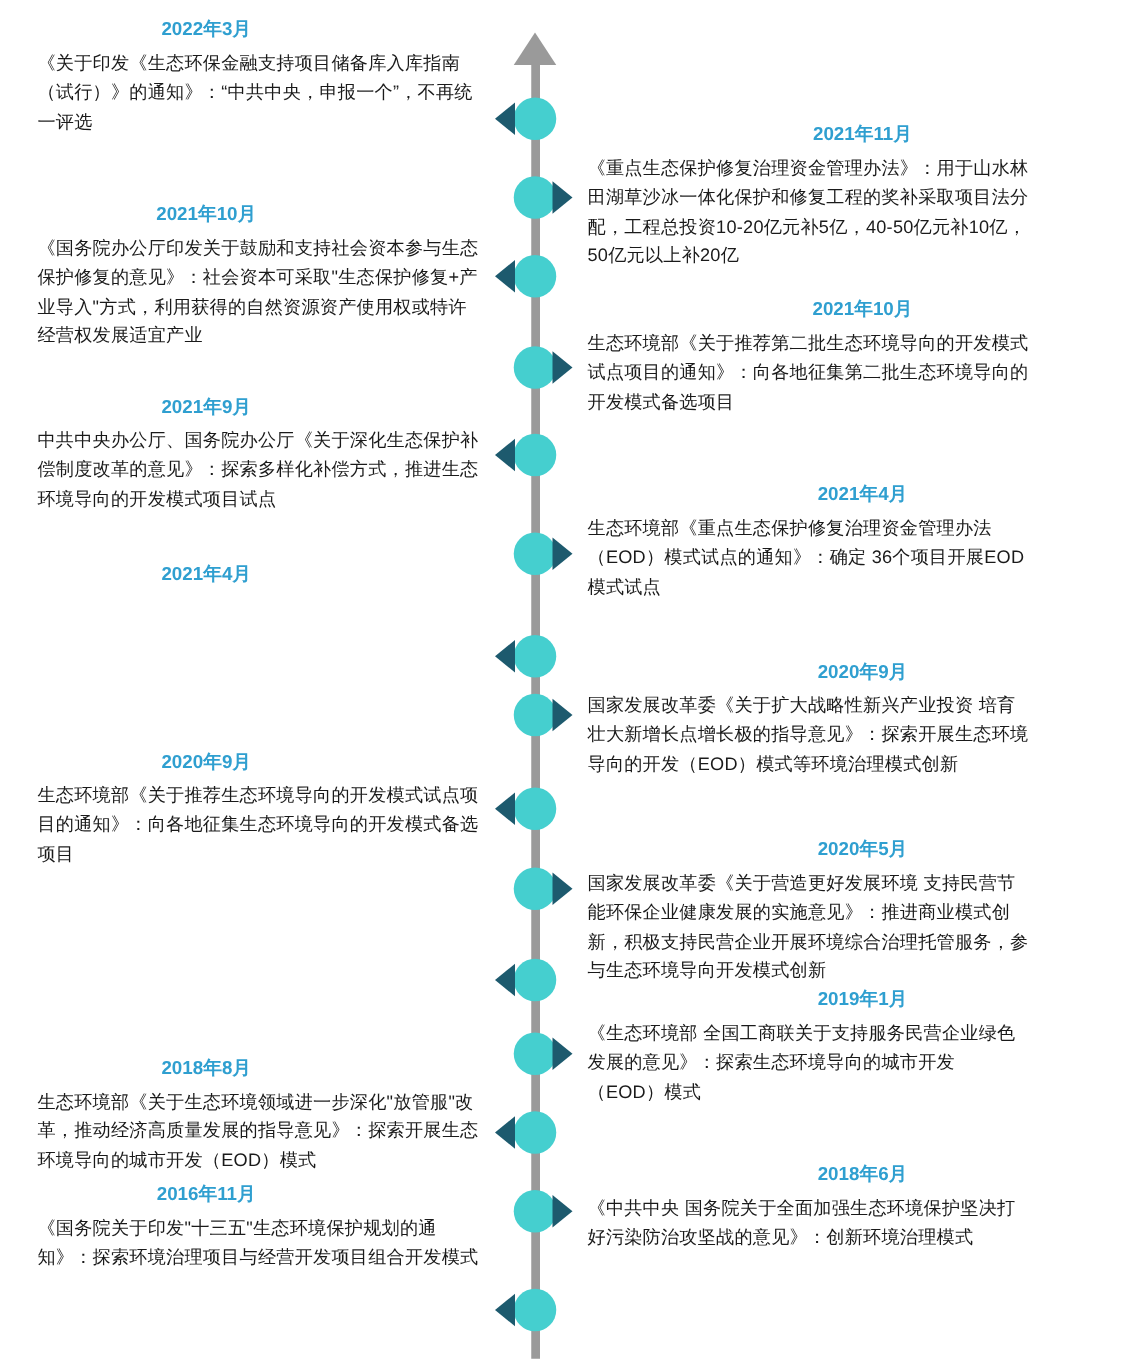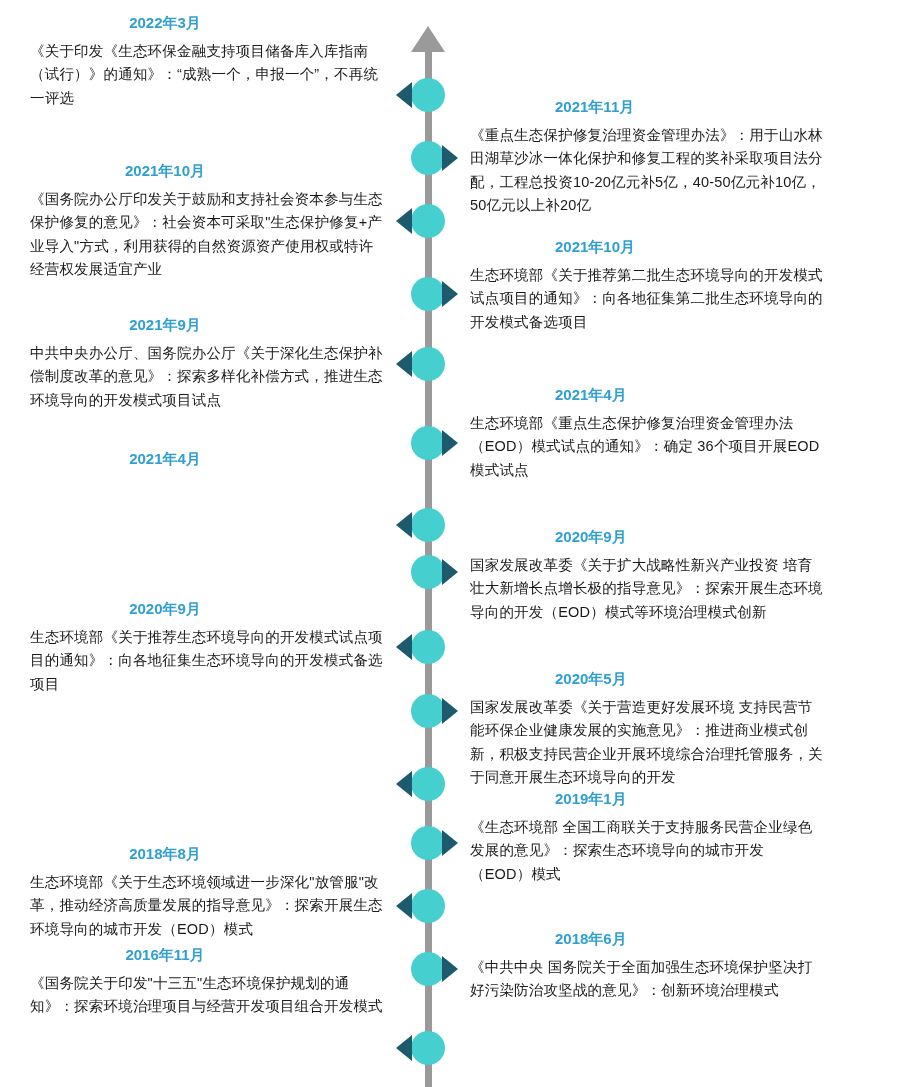--- a/index.html
+++ b/index.html
@@ -84,21 +84,21 @@
     font-size: 15px;
     font-weight: bold;
     margin-bottom: 7px;
     font-family: "Liberation Sans", sans-serif;
   }
   .entry.left .entry-date {
     text-align: center;
     padding-right: 85px;
   }
   .entry.right .entry-date {
-    text-align: left;
+    text-align: center;
     padding-left: 85px;
   }
   .entry-text {
     color: #1a1a1a;
     font-size: 14.5px;
     line-height: 1.62;
     font-family: "Liberation Sans", sans-serif;
     letter-spacing: 0.2px;
   }
 </style>
@@ -136,21 +136,21 @@
   <div class="node-arrow right" style="top:830px"></div>
   <div class="node" style="top:889px"></div>
   <div class="node-arrow left" style="top:893px"></div>
   <div class="node" style="top:952px"></div>
   <div class="node-arrow right" style="top:956px"></div>
   <div class="node" style="top:1031px"></div>
   <div class="node-arrow left" style="top:1035px"></div>
 
   <div class="entry left" style="top:14px">
     <div class="entry-date">2022年3月</div>
-    <div class="entry-text">《关于印发《生态环保金融支持项目储备库入库指南（试行）》的通知》：“成熟一个，申报一个”，不再统一评选</div>
+    <div class="entry-text">《关于印发《生态环保金融支持项目储备库入库指南（试行）》的通知》：“中共中央，申报一个”，不再统一评选</div>
   </div>
 
   <div class="entry left" style="top:162px">
     <div class="entry-date">2021年10月</div>
     <div class="entry-text">《国务院办公厅印发关于鼓励和支持社会资本参与生态保护修复的意见》：社会资本可采取"生态保护修复+产业导入"方式，利用获得的自然资源资产使用权或特许经营权发展适宜产业</div>
   </div>
 
   <div class="entry left" style="top:316px">
     <div class="entry-date">2021年9月</div>
     <div class="entry-text">中共中央办公厅、国务院办公厅《关于深化生态保护补偿制度改革的意见》：探索多样化补偿方式，推进生态环境导向的开发模式项目试点</div>
@@ -191,21 +191,21 @@
     <div class="entry-text">生态环境部《重点生态保护修复治理资金管理办法（EOD）模式试点的通知》：确定 36个项目开展EOD模式试点</div>
   </div>
 
   <div class="entry right" style="top:528px">
     <div class="entry-date">2020年9月</div>
     <div class="entry-text">国家发展改革委《关于扩大战略性新兴产业投资 培育壮大新增长点增长极的指导意见》：探索开展生态环境导向的开发（EOD）模式等环境治理模式创新</div>
   </div>
 
   <div class="entry right" style="top:670px">
     <div class="entry-date">2020年5月</div>
-    <div class="entry-text">国家发展改革委《关于营造更好发展环境 支持民营节能环保企业健康发展的实施意见》：推进商业模式创新，积极支持民营企业开展环境综合治理托管服务，关于同意开展生态环境导向的开发</div>
+    <div class="entry-text">国家发展改革委《关于营造更好发展环境 支持民营节能环保企业健康发展的实施意见》：推进商业模式创新，积极支持民营企业开展环境综合治理托管服务，参与生态环境导向开发模式创新</div>
   </div>
 
   <div class="entry right" style="top:790px">
     <div class="entry-date">2019年1月</div>
     <div class="entry-text">《生态环境部 全国工商联关于支持服务民营企业绿色发展的意见》：探索生态环境导向的城市开发（EOD）模式</div>
   </div>
 
   <div class="entry right" style="top:930px">
     <div class="entry-date">2018年6月</div>
     <div class="entry-text">《中共中央 国务院关于全面加强生态环境保护坚决打好污染防治攻坚战的意见》：创新环境治理模式</div>

